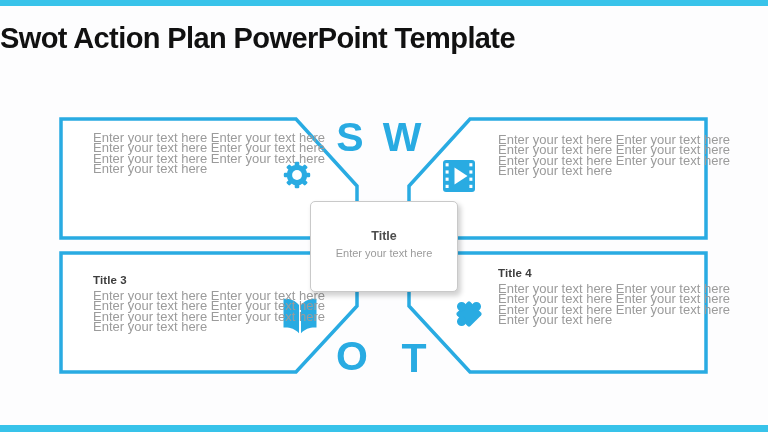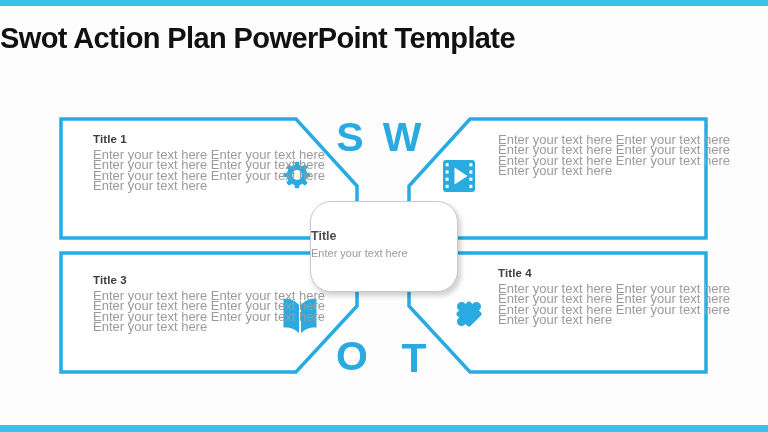--- a/index.html
+++ b/index.html
@@ -18,23 +18,23 @@
   .box-outline{fill:#ffffff;stroke:var(--accent-blue);stroke-width:3.5;stroke-linejoin:miter;}
   .quad{position:absolute;width:185px;}
   .quad h3{margin:0 0 5px 0;font-size:11.5px;font-weight:bold;color:var(--heading-text);letter-spacing:0.1px;}
   .quad .line{font-size:13px;line-height:10.4px;color:var(--body-text);white-space:nowrap;}
   .letter{
     position:absolute;width:52px;text-align:center;font-size:41px;line-height:41px;
     font-weight:bold;color:var(--accent-blue);
   }
   .center-card{
     position:absolute;left:310px;top:201px;width:148px;height:91px;box-sizing:border-box;
-    background:#fff;border:1.5px solid var(--card-border);border-radius:21px;
+    background:#fff;border:1.5px solid var(--card-border);border-radius:5px;
     box-shadow:2.5px 3.5px 5px rgba(0,0,0,0.18);
-    display:flex;flex-direction:column;padding-top:27px;
+    display:flex;flex-direction:column;align-items:center;padding-top:27px;
   }
   .card-title{font-size:12.5px;font-weight:bold;color:#4d4d4d;margin-bottom:4px;}
   .card-sub{font-size:11px;color:var(--body-text);}
 </style>
 </head>
 <body>
 
 <div id="slide">
 
   <div class="bar bar-top"></div>
@@ -91,21 +91,20 @@
       <circle cx="-10.5" cy="0" r="4.6"></circle>
     </g>
   </svg>
 
   <div class="letter" style="left:324px;top:117px;">S</div>
   <div class="letter" style="left:376px;top:117px;">W</div>
   <div class="letter" style="left:326px;top:336px;">O</div>
   <div class="letter" style="left:388px;top:338px;">T</div>
 
   <div class="quad" style="left:93px;top:133px;">
-    <h3>Title 1</h3>
     <div class="line">Enter your text here Enter your text here</div>
     <div class="line">Enter your text here Enter your text here</div>
     <div class="line">Enter your text here Enter your text here</div>
     <div class="line">Enter your text here</div>
   </div>
 
   <div class="quad" style="left:498px;top:135px;">
     <div class="line">Enter your text here Enter your text here</div>
     <div class="line">Enter your text here Enter your text here</div>
     <div class="line">Enter your text here Enter your text here</div>

